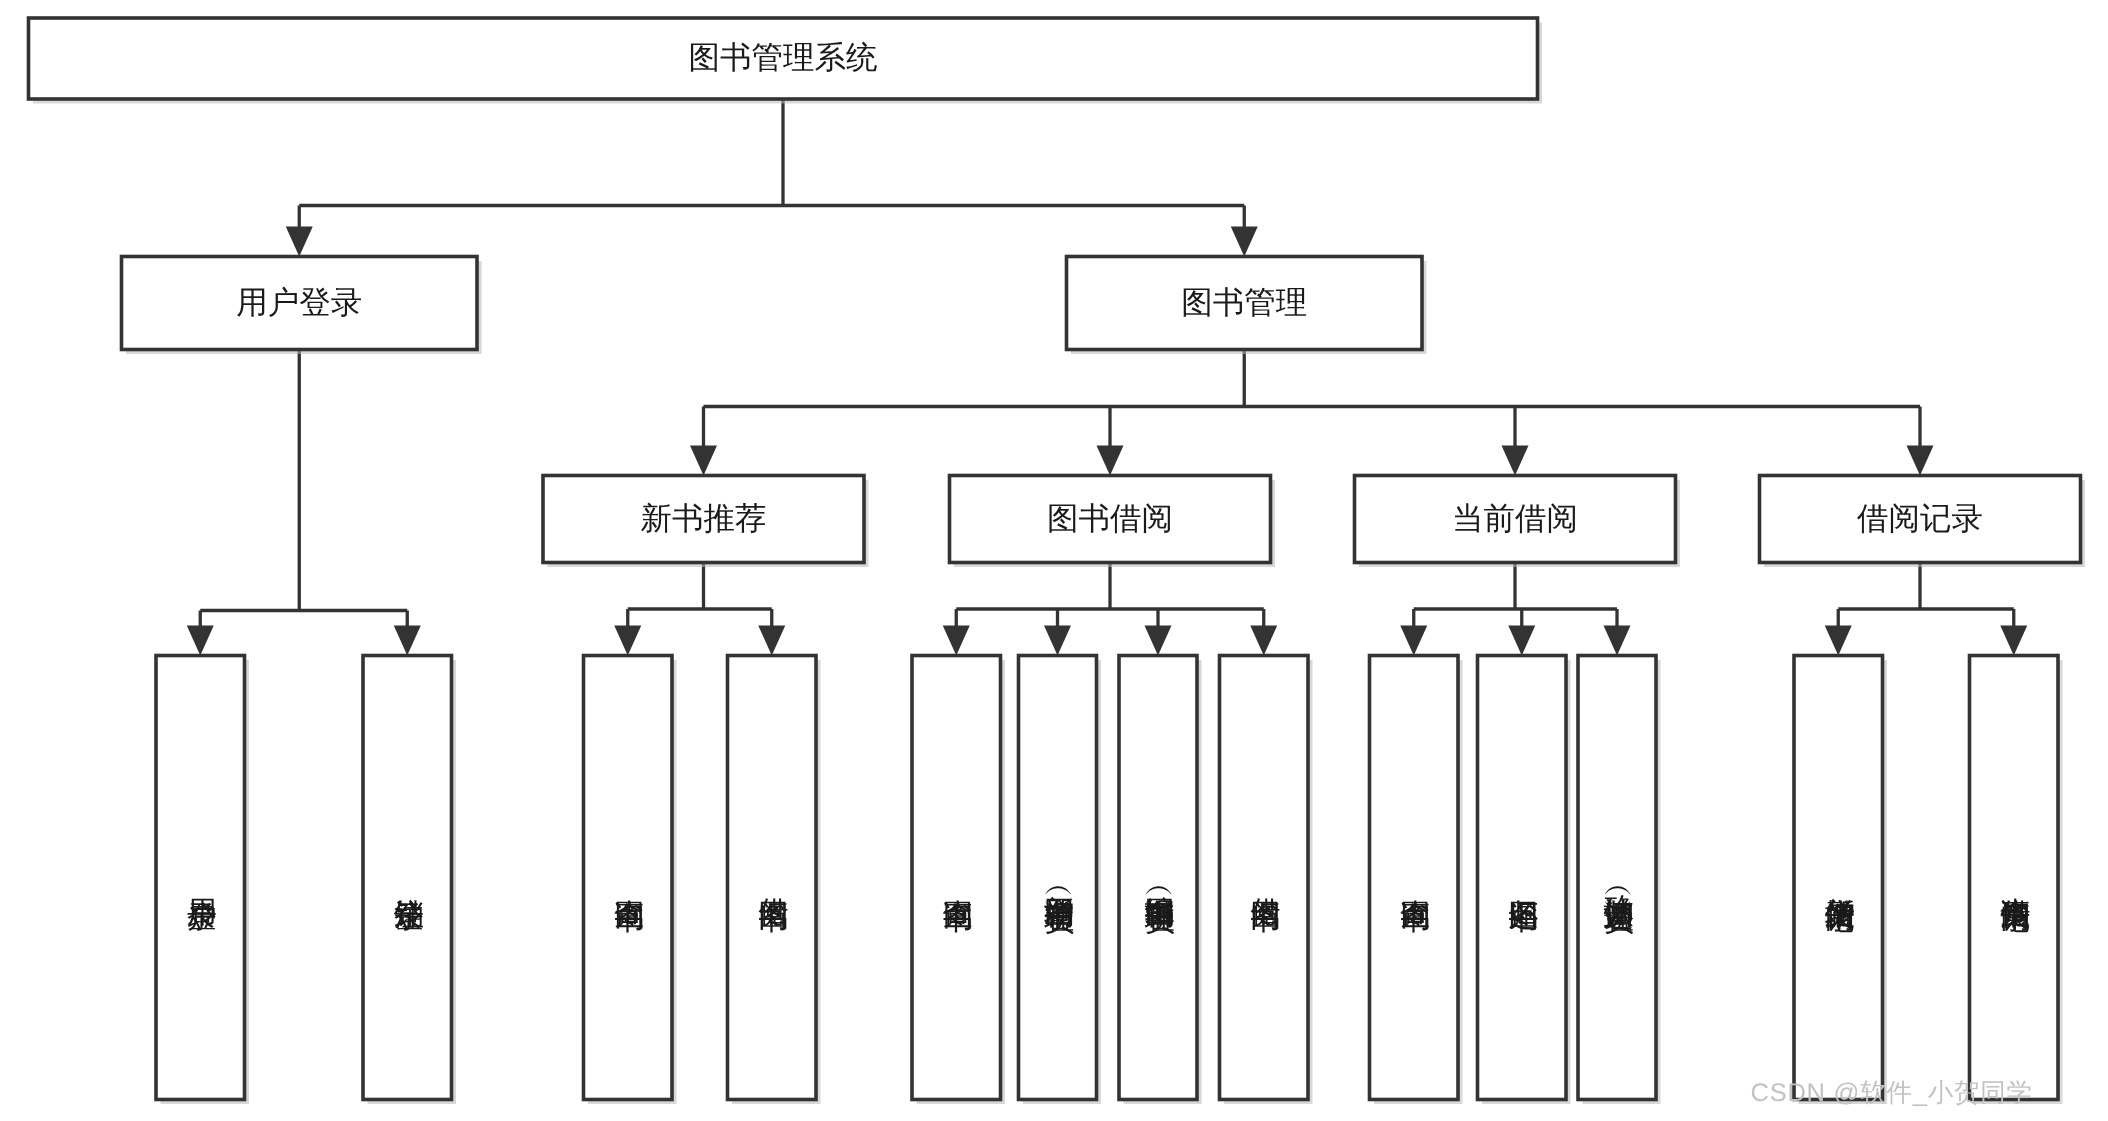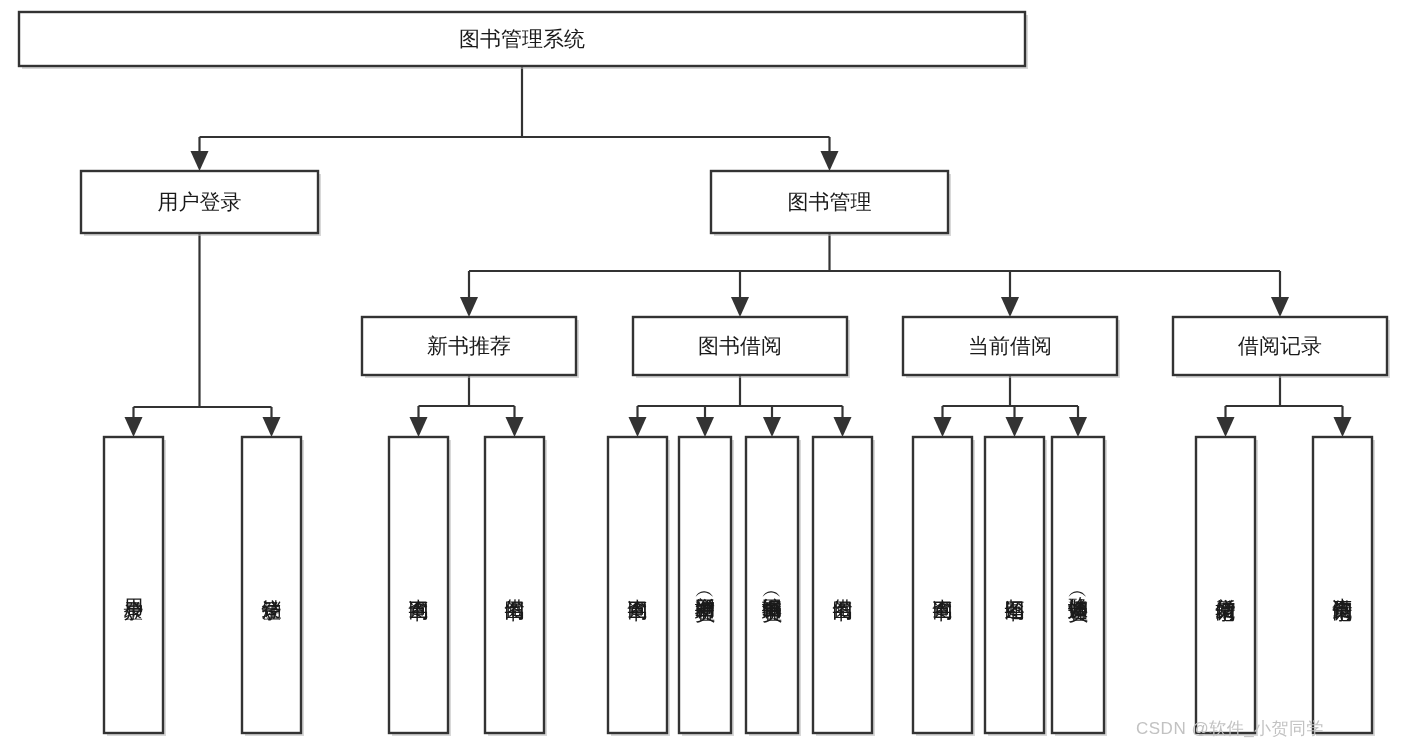--- a/index.html
+++ b/index.html
@@ -201,15 +201,15 @@
       <div class="node-label-v" style="left: 679px; top: 437px; width: 52px; height: 296px;">新增图书（管理员）</div>
       <div class="node-label-v" style="left: 746px; top: 437px; width: 52px; height: 296px;">编辑图书（管理员）</div>
       <div class="node-label-v" style="left: 813px; top: 437px; width: 59px; height: 296px;">借阅图书</div>
       <div class="node-label-v" style="left: 913px; top: 437px; width: 59px; height: 296px;">查询图书</div>
       <div class="node-label-v" style="left: 985px; top: 437px; width: 59px; height: 296px;">归还图书</div>
       <div class="node-label-v" style="left: 1052px; top: 437px; width: 52px; height: 296px;">确认归还（管理员）</div>
       <div class="node-label-v" style="left: 1196px; top: 437px; width: 59px; height: 296px;">新增借阅记录</div>
       <div class="node-label-v" style="left: 1313px; top: 437px; width: 59px; height: 296px;">查询借阅记录</div>
     </div>
 
-  <div class="watermark" style="left: 1136px; top: 717px;">CSDN @软件_小贺同学</div>
+  <div class="watermark" style="left: 1167px; top: 717px;">CSDN @软件_小贺同学</div>
 
 </div>
 
 </body></html>

